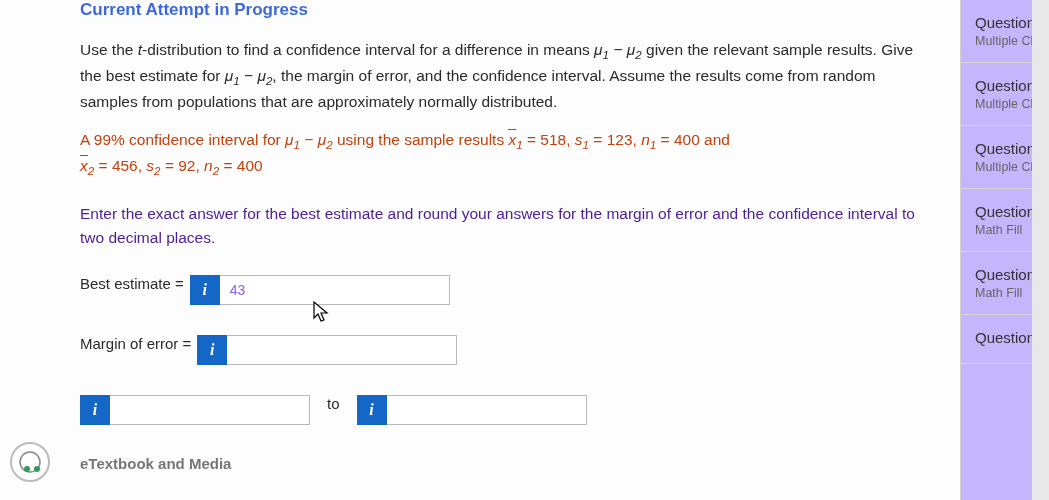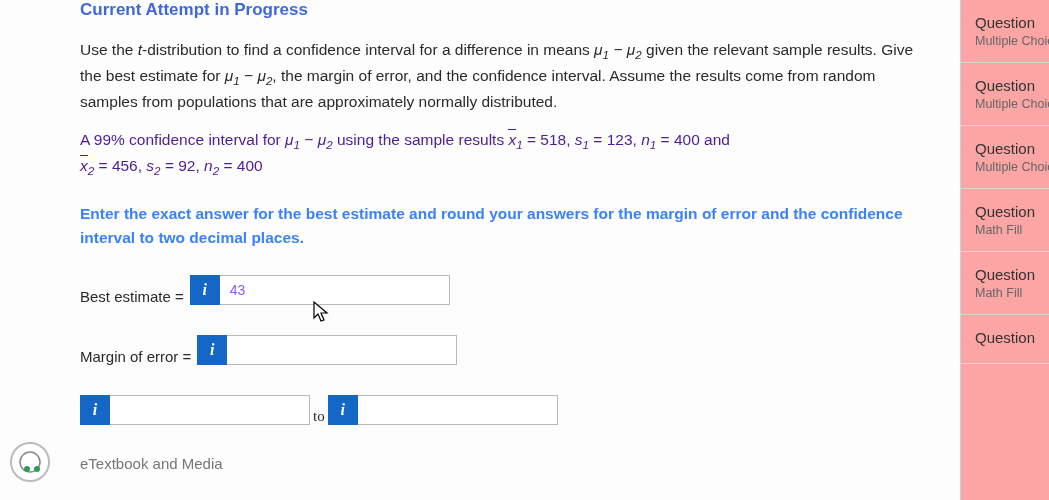--- a/index.html
+++ b/index.html
@@ -32,33 +32,32 @@
       font-size: 15.5px;
       line-height: 1.55;
       color: #2a2a2a;
       margin-bottom: 14px;
     }
     .italic { font-style: italic; }
     .sub { font-size: 0.75em; vertical-align: sub; }
     .problem-line {
       font-size: 15.5px;
       line-height: 1.55;
-      color: #4c1d95;
+      color: #c2410c;
       margin-bottom: 22px;
     }
     .enter-note {
       font-size: 15.5px;
       line-height: 1.55;
-      color: #3b82f6;
+      color: #4c1d95;
       margin-bottom: 25px;
-      font-weight: bold;
     }
     .field-row {
       display: flex;
-      align-items: flex-end;
+      align-items: flex-start;
       margin-bottom: 30px;
       font-size: 15px;
       color: #2a2a2a;
     }
     .field-label { margin-right: 6px; white-space: nowrap; }
     .info-badge {
       width: 30px;
       height: 30px;
       background: #1466c7;
       color: #fff;
@@ -75,21 +74,21 @@
       height: 30px;
       border: 1px solid #b9b9b9;
       border-left: none;
       background: #fff;
       padding: 0 10px;
       font-size: 14px;
       color: #8b5cf6;
       width: 230px;
       outline: none;
     }
-    .to-label { margin: 0 3px; font-family: Liberation Serif, serif; }
+    .to-label { margin: 0 17px; }
     .chat-bubble {
       position: absolute;
       left: 10px;
       bottom: 18px;
       width: 40px;
       height: 40px;
       border-radius: 50%;
       background: #fff;
       border: 2px solid #bbb;
       display: flex;
@@ -105,26 +104,27 @@
       position: absolute;
       left: 12px; top: 22px;
     }
     .chat-bubble svg { width: 24px; height: 24px; }
     .etextbook {
       font-size: 15px;
       color: #555;
       margin-top: 6px;
       filter: blur(0.4px);
       opacity: 0.8;
+      font-weight: bold;
     }
     .sidebar {
       float: left;
-      width: 89px;
+      width: 72px;
       height: 500px;
-      background: #fca5a5;
+      background: #c4b5fd;
       border-left: 1px solid #d0d0d0;
       overflow: hidden;
     }
     .side-item {
       border-bottom: 1px solid #d5d5d5;
       padding: 14px 0 14px 14px;
       white-space: nowrap;
       overflow: hidden;
     }
     .side-title { font-size: 15px; color: #333; font-weight: 400; margin-bottom: 3px;}

